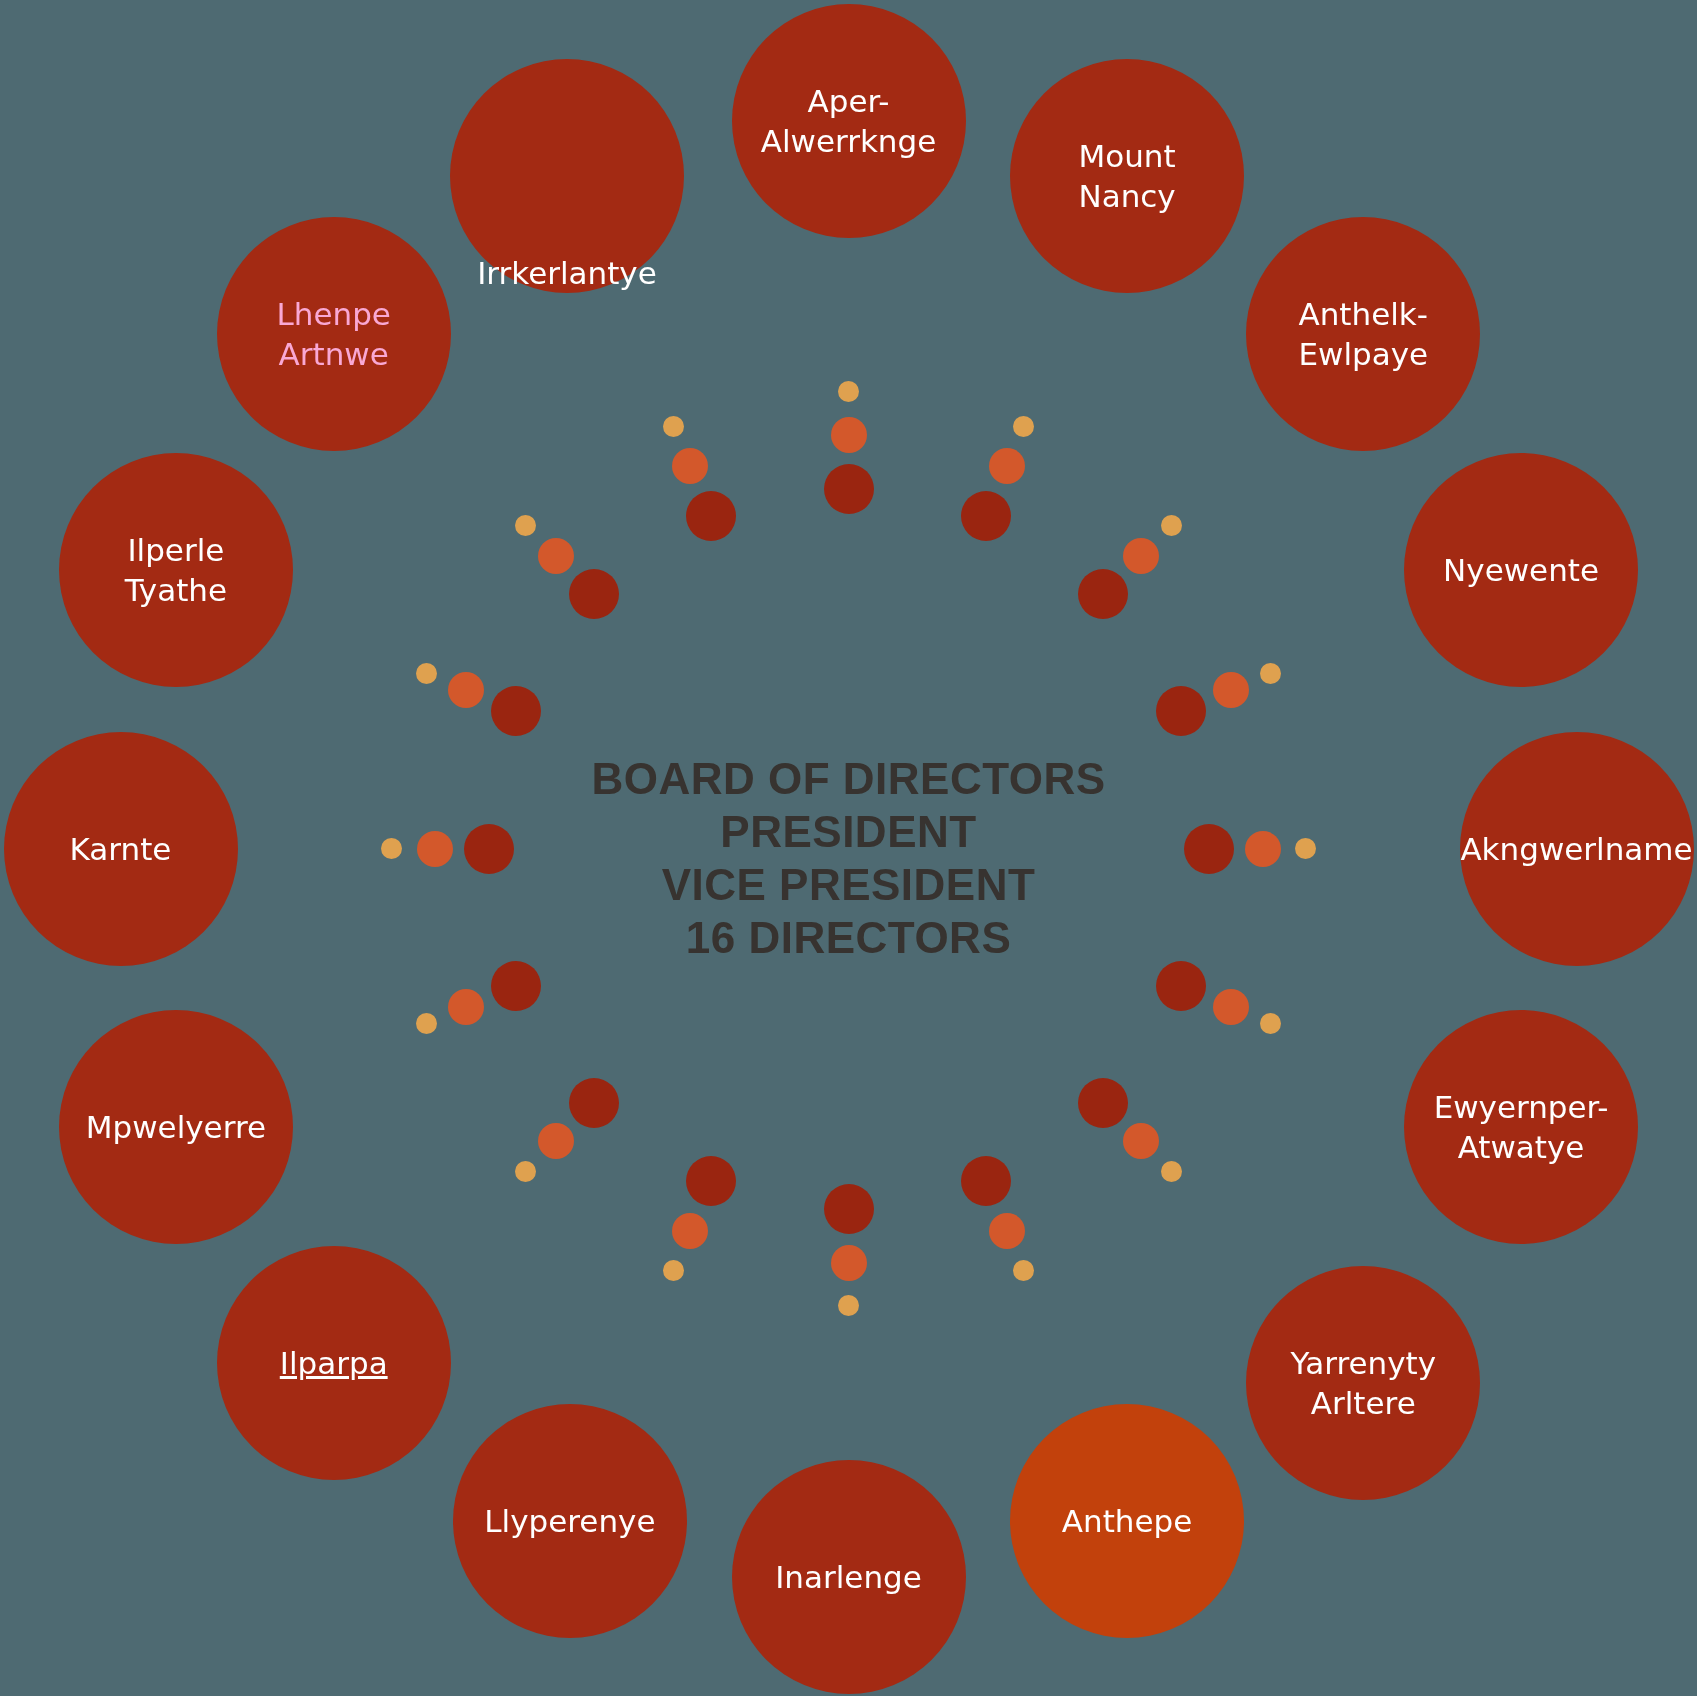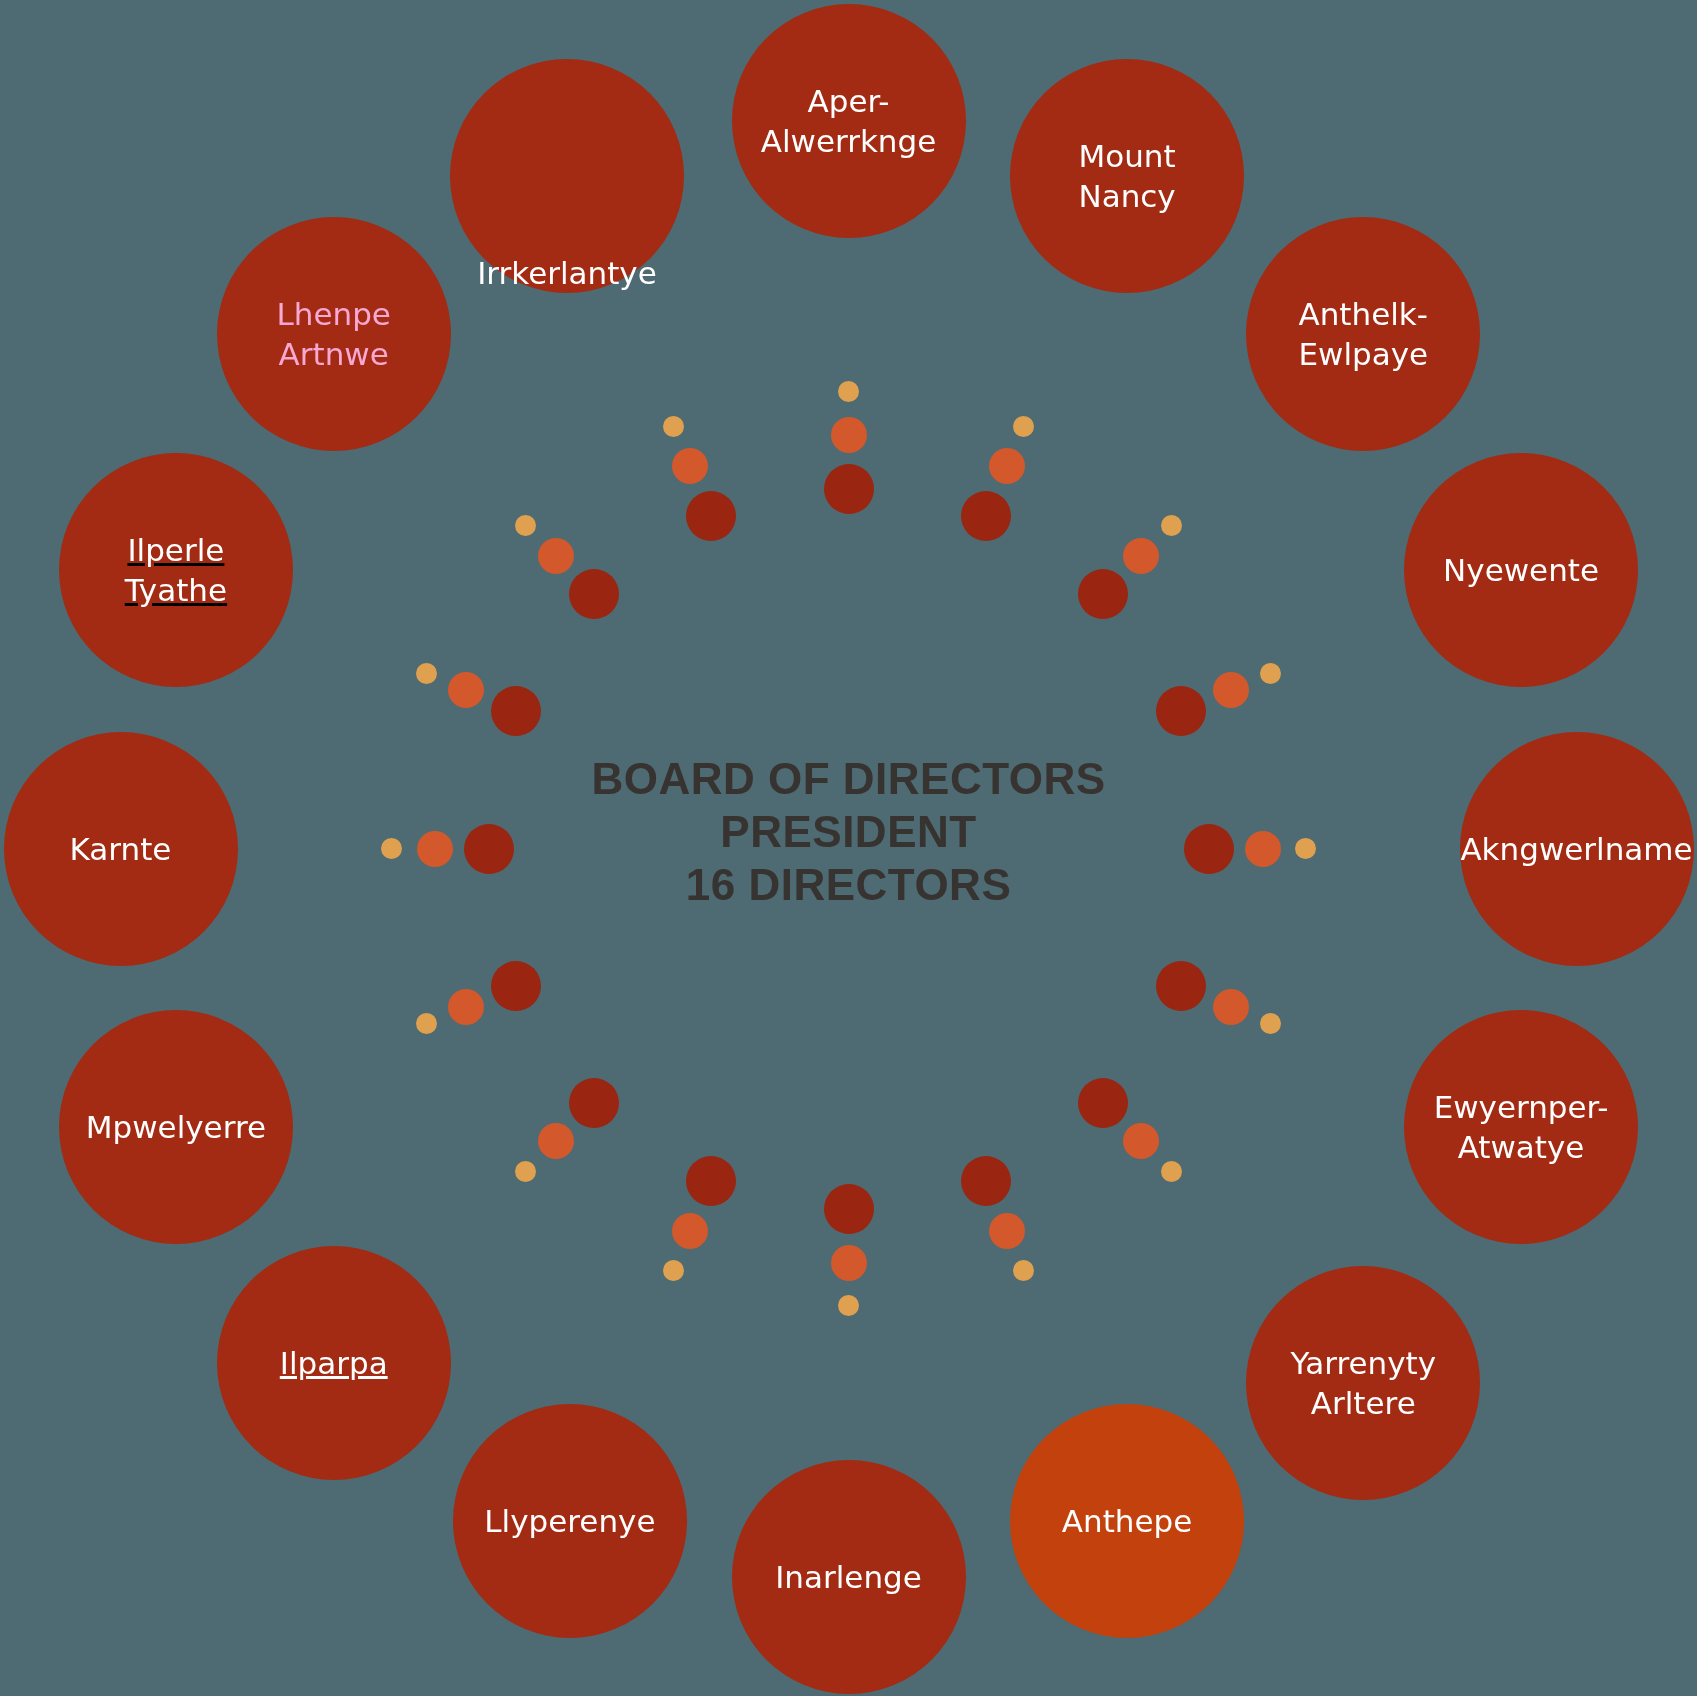--- a/index.html
+++ b/index.html
@@ -45,20 +45,21 @@
     border-radius: 50%;
   }
 </style>
 </head>
 <body>
 
 <div class="stage" style="background: rgb(78, 106, 114);">
   <div class="center-text" style="color: rgb(55, 51, 48);">
     <div>BOARD OF DIRECTORS</div>
     <div>PRESIDENT</div>
+    <div>VICE PRESIDENT</div>
     <div>16 DIRECTORS</div>
   </div>
 <div class="community" style="left: 731.5px; top: 3.5px; background: rgb(163, 42, 19);">
       <span class="community-label" style="color: rgb(255, 255, 255);">Aper-
 Alwerrknge</span>
     </div>
     <div class="community" style="left: 1010.09px; top: 58.9157px; background: rgb(163, 42, 19);">
       <span class="community-label" style="color: rgb(255, 255, 255);">Mount
 Nancy</span>
     </div>
@@ -91,21 +92,21 @@
     </div>
     <div class="community" style="left: 216.726px; top: 1246.27px; background: rgb(163, 42, 19);">
       <span class="community-label" style="color: rgb(255, 255, 255); text-decoration: underline;">Ilparpa</span>
     </div>
     <div class="community" style="left: 58.9157px; top: 1010.09px; background: rgb(163, 42, 19);">
       <span class="community-label" style="color: rgb(255, 255, 255);">Mpwelyerre</span>
     </div>
     <div class="community" style="left: 3.5px; top: 731.5px; background: rgb(163, 42, 19);">
       <span class="community-label" style="color: rgb(255, 255, 255);">Karnte</span>
     </div>
-    <div class="community" style="left: 58.9157px; top: 452.906px; background: rgb(163, 42, 19); text-decoration: underline;">
+    <div class="community" style="left: 58.9157px; top: 452.906px; background: rgb(163, 42, 19);">
       <span class="community-label" style="color: rgb(255, 255, 255);">Ilperle
 Tyathe</span>
     </div>
     <div class="community" style="left: 216.726px; top: 216.726px; background: rgb(163, 42, 19);">
       <span class="community-label" style="color: #f9a8d4;">Lhenpe
 Artnwe</span>
     </div>
     <div class="community" style="left: 450px; top: 58.9157px; background: rgb(163, 42, 19); align-items: flex-end;">
       <span class="community-label" style="color: rgb(255, 255, 255);">Irrkerlantye</span>
     </div>

